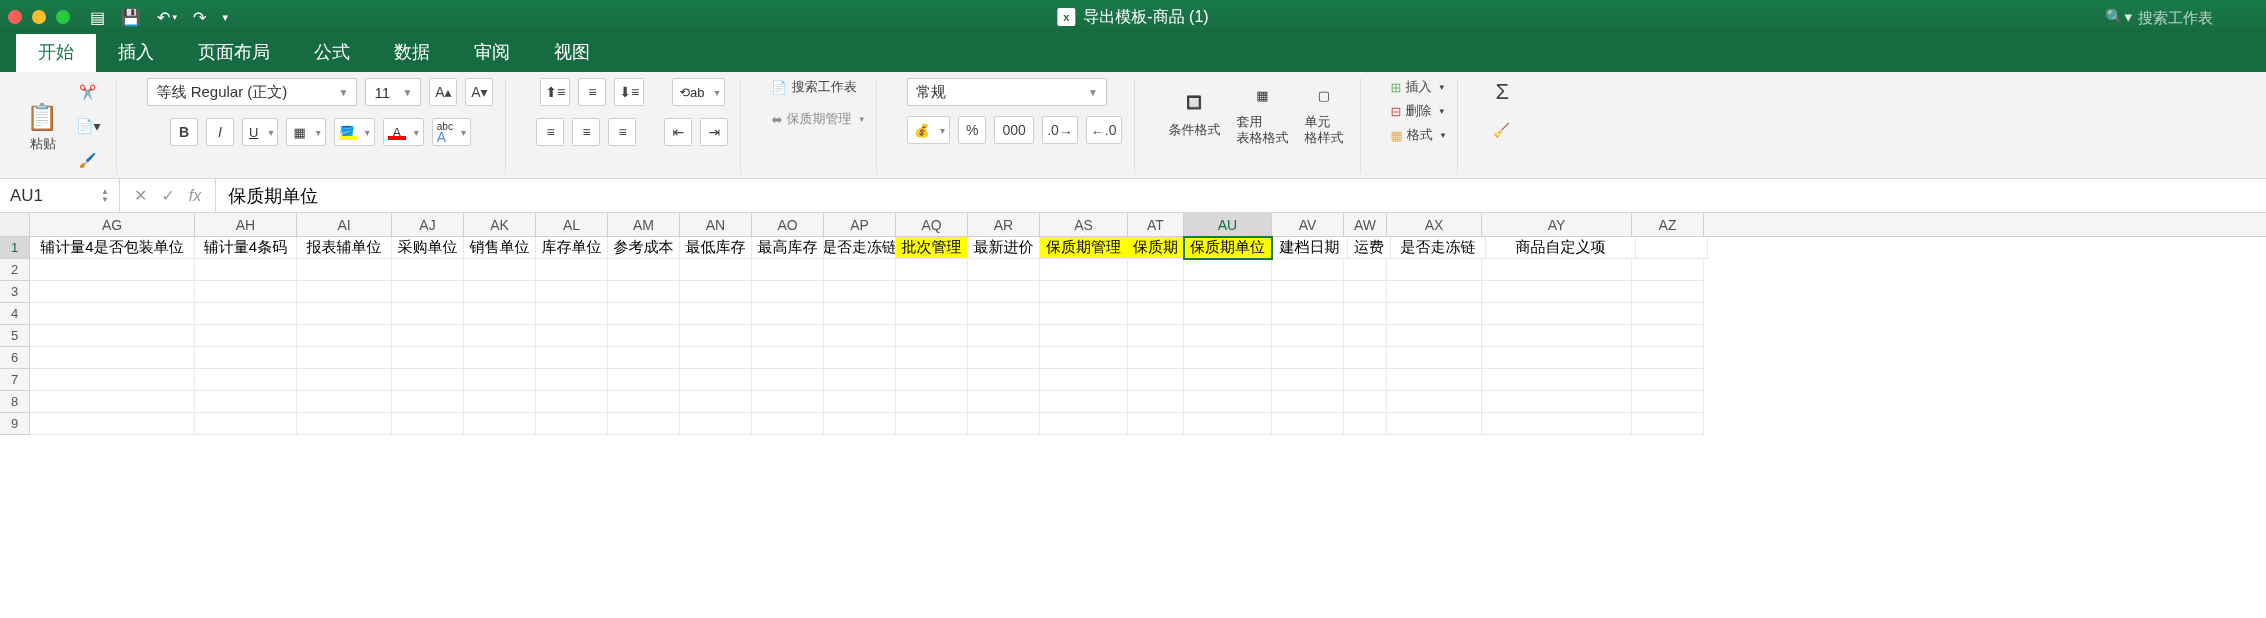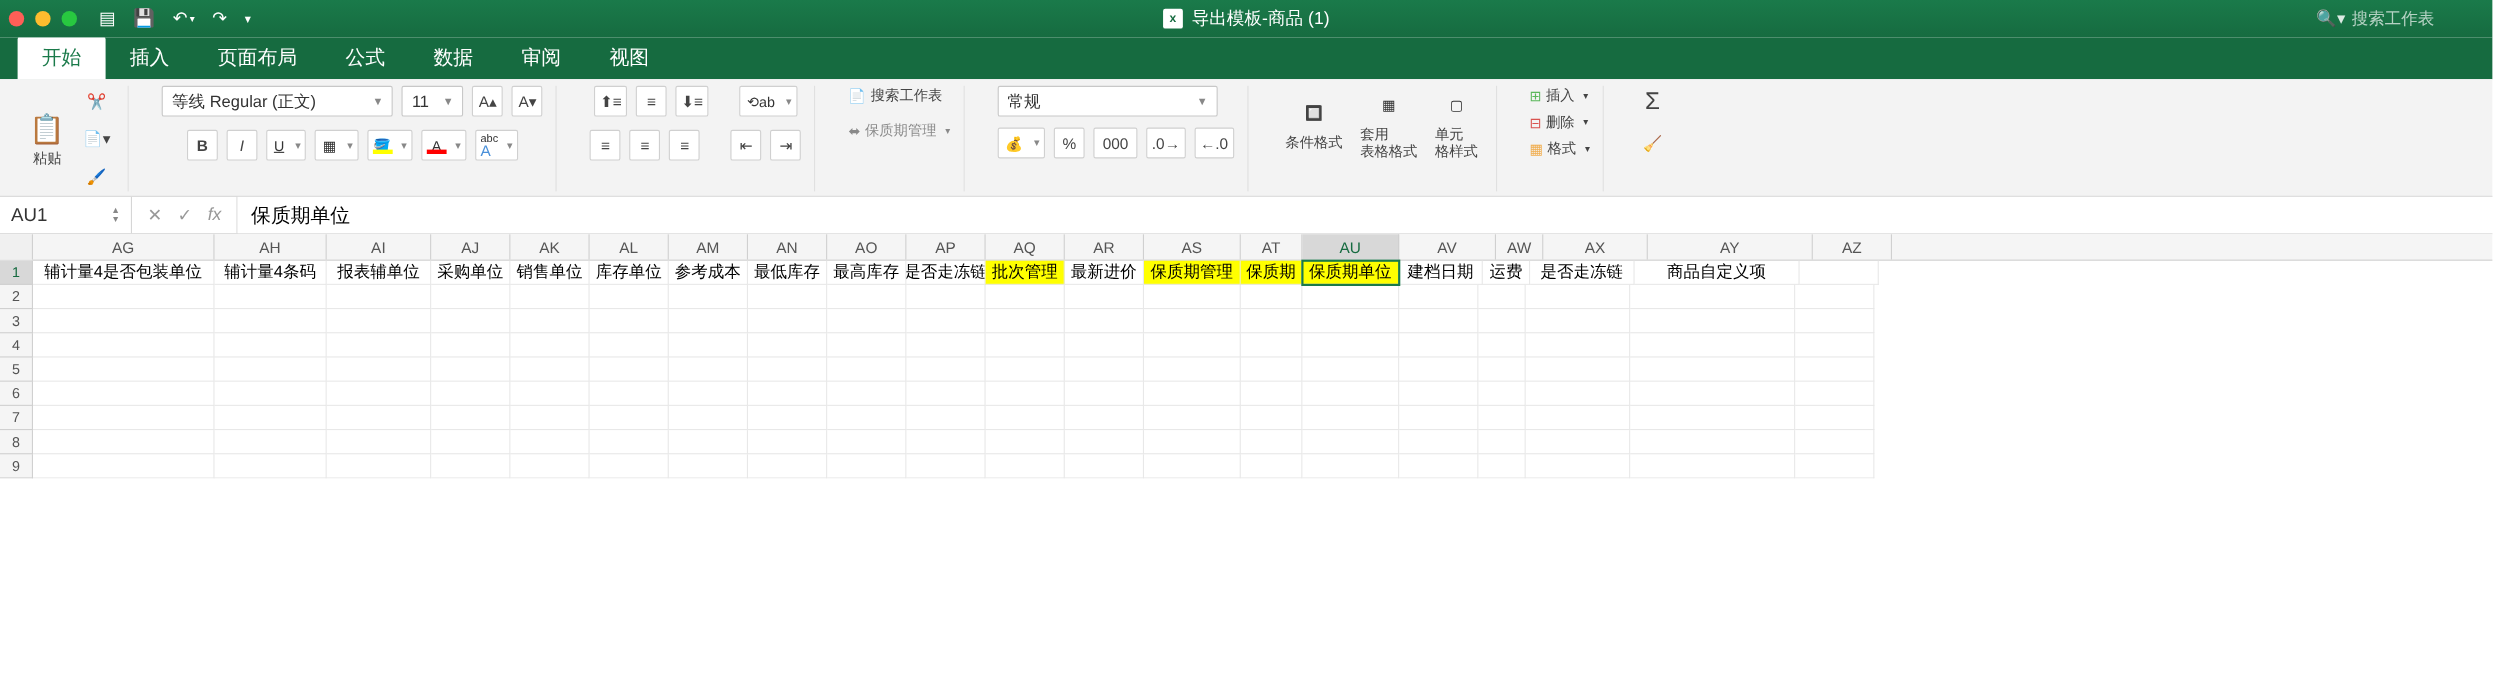--- a/index.html
+++ b/index.html
@@ -300,21 +300,21 @@
         <div class="ch" style="width: 72px;">AL</div>
         <div class="ch" style="width: 72px;">AM</div>
         <div class="ch" style="width: 72px;">AN</div>
         <div class="ch" style="width: 72px;">AO</div>
         <div class="ch" style="width: 72px;">AP</div>
         <div class="ch" style="width: 72px;">AQ</div>
         <div class="ch" style="width: 72px;">AR</div>
         <div class="ch" style="width: 88px;">AS</div>
         <div class="ch" style="width: 56px;">AT</div>
         <div class="ch selected" style="width: 88px;">AU</div>
-        <div class="ch" style="width: 88px;">AV</div>
+        <div class="ch" style="width: 72px;">AV</div>
         <div class="ch" style="width: 43px;">AW</div>
         <div class="ch" style="width: 95px;">AX</div>
         <div class="ch" style="width: 150px;">AY</div>
         <div class="ch" style="width: 72px;">AZ</div>
       </div>
   </div>
   <div class="grid-body">
     <div class="row-headers" id="row-headers">
         <div class="rh selected">1</div>
         <div class="rh">2</div>

